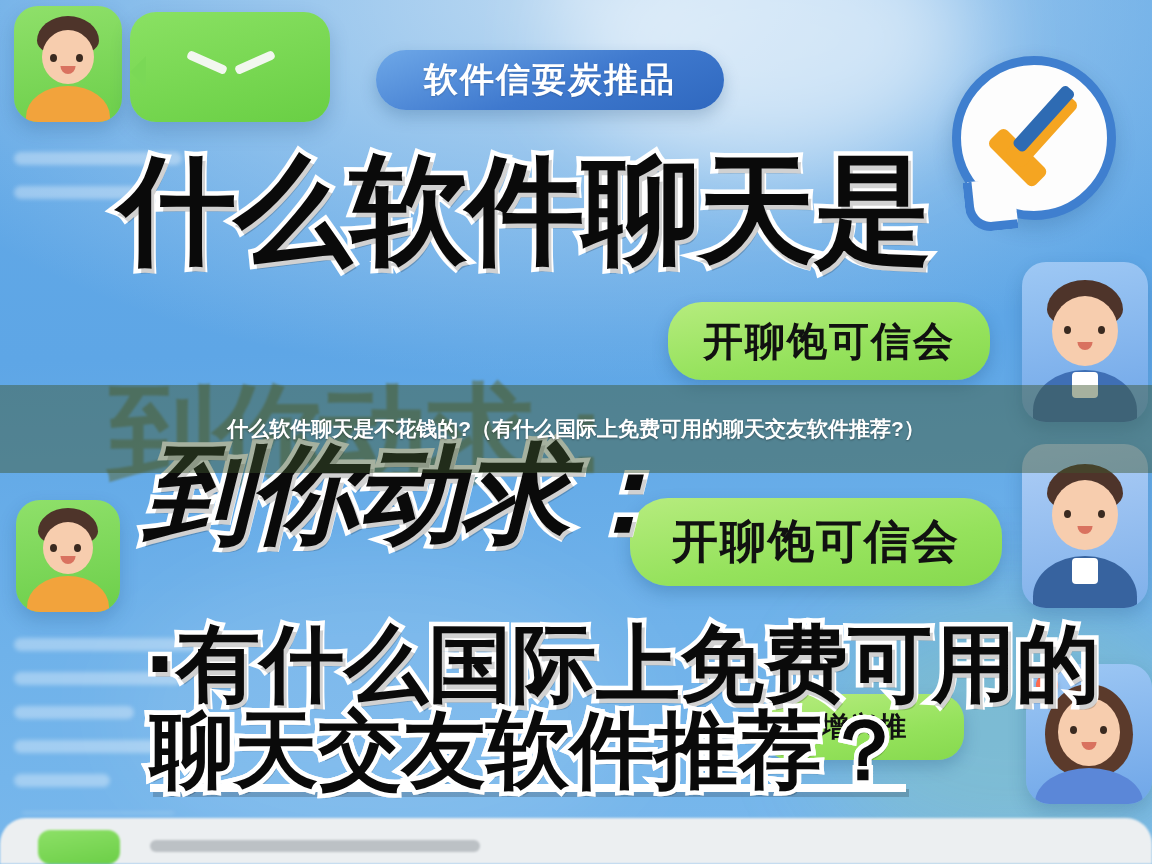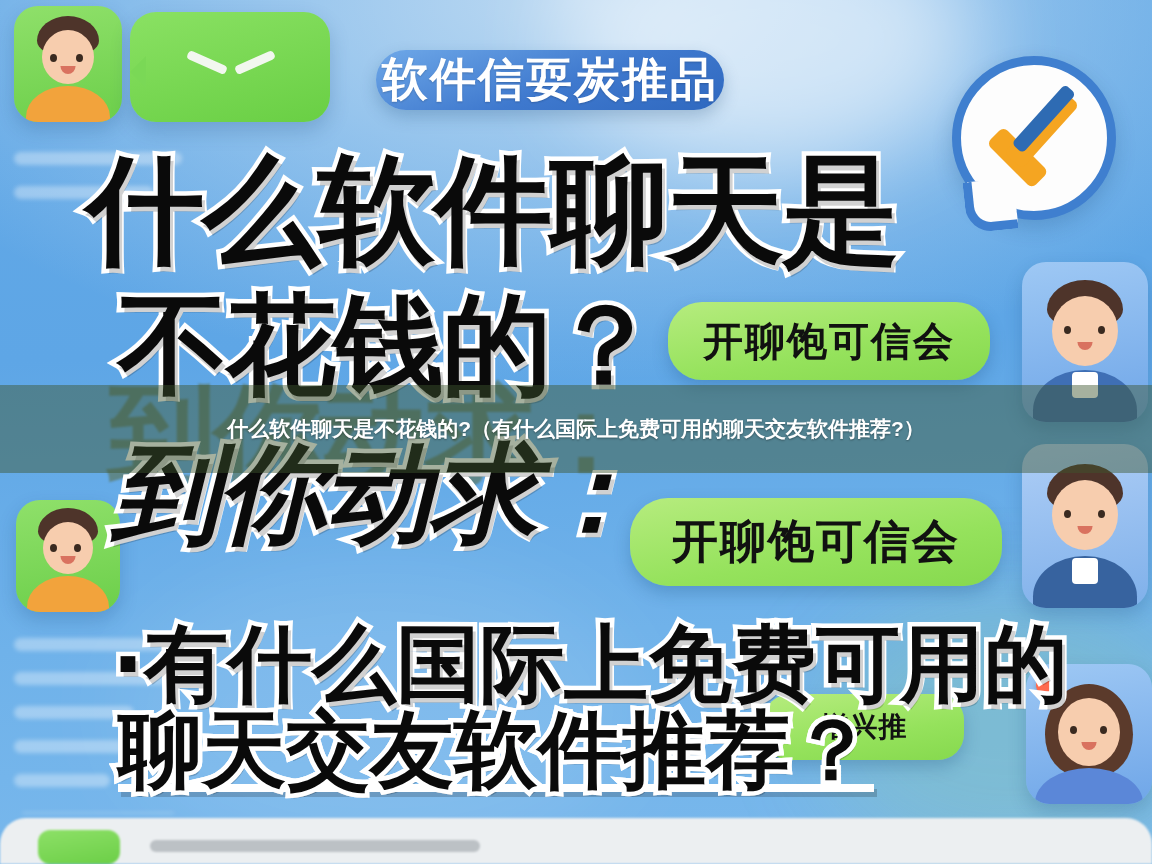--- a/index.html
+++ b/index.html
@@ -122,31 +122,32 @@
   }
   .pill.blue{
     background:linear-gradient(160deg,#6ea8e8 0%,#3f79ce 55%,#2f68bf 100%);
     color:#ffffff;text-shadow:0 1px 2px rgba(0,0,0,.18);
   }
   .pill.green{
     background:linear-gradient(170deg,#b6ec7e 0%,#95e25c 60%,#86d94e 100%);
     color:#111111;
   }
 
-  #pill-top{left:376px;top:50px;width:348px;height:60px;font-size:46px;}
+  #pill-top{left:376px;top:50px;width:348px;height:60px;font-size:34px;}
   #pill-mid{left:668px;top:302px;width:322px;height:78px;font-size:40px;border-radius:34px;}
   #pill-low{left:630px;top:474px;width:372px;height:88px;font-size:46px;border-radius:38px;margin-top:24px;}
   #pill-small{left:764px;top:694px;width:200px;height:66px;font-size:28px;border-radius:26px;letter-spacing:1px;}
 
   
   .hl{
     position:absolute;white-space:nowrap;font-weight:900;color:#0a0a0a;
     font-family:"DejaVu Sans","Liberation Sans",sans-serif;
     -webkit-text-stroke:9px #ffffff;paint-order:stroke fill;
     text-shadow:3px 5px 0 rgba(0,0,0,.18);
+    margin-left:32px;
   }
   #hl1{left:86px;top:132px;font-size:118px;letter-spacing:-2px;}
   #hl2{left:118px;top:272px;font-size:110px;letter-spacing:-2px;}
   #hl3{left:112px;top:422px;font-size:108px;letter-spacing:-2px;font-style:italic;}
   #hl4{left:112px;top:608px;font-size:84px;letter-spacing:0px;}
   #hl5{left:118px;top:694px;font-size:84px;letter-spacing:0px;text-decoration:underline;}
 
   
   #ghost{
     position:absolute;left:108px;top:362px;white-space:nowrap;
@@ -263,21 +264,20 @@
   </div>
 
   <div class="pill blue" id="pill-top">软件信耍炭推品</div>
   <div class="pill green" id="pill-mid">开聊饱可信会</div>
   <div class="pill green" id="pill-low">开聊饱可信会</div>
   <div class="pill green" id="pill-small">增兴推</div>
 
   <div id="ghost">到你动求：</div>
 
   <div class="hl" id="hl1">什么软件聊天是</div>
-  <div class="hl" id="hl2">不花钱的？</div>
   <div class="hl" id="hl3">到你动求：</div>
   <div class="hl" id="hl4">·有什么国际上免费可用的</div>
   <div class="hl" id="hl5">聊天交友软件推荐？</div>
 
   <div id="caption">
     <div class="txt">什么软件聊天是不花钱的?（有什么国际上免费可用的聊天交友软件推荐?）</div>
   </div>
 
   <div id="sheet">
     <div class="chip"></div>

